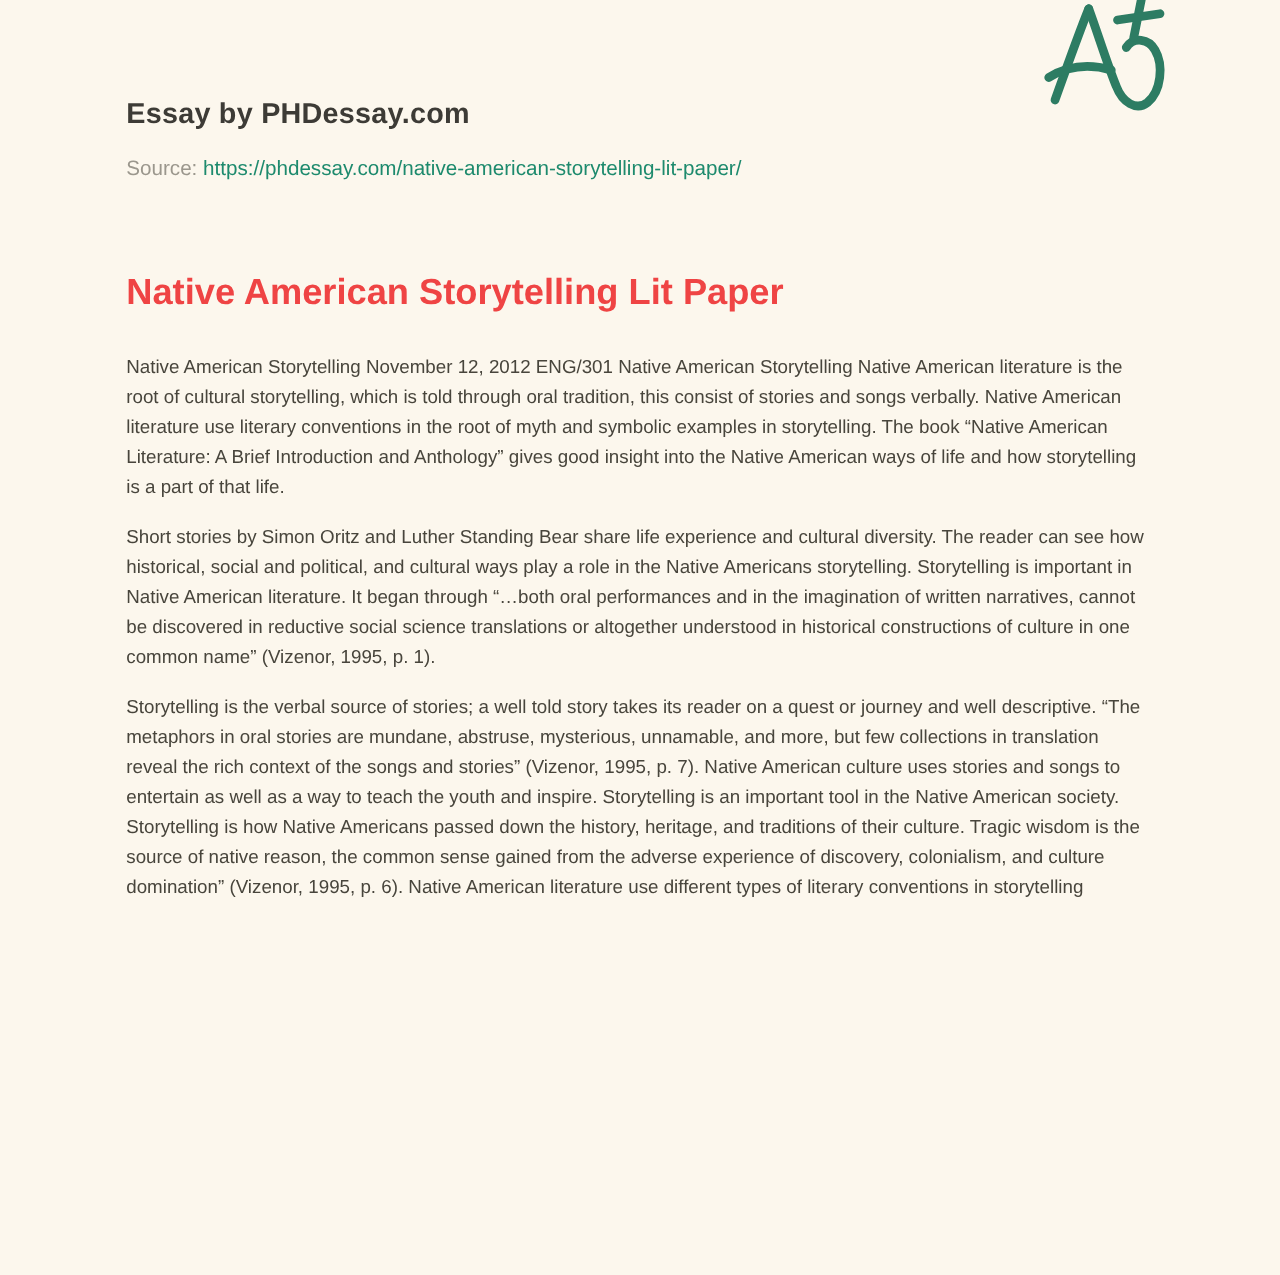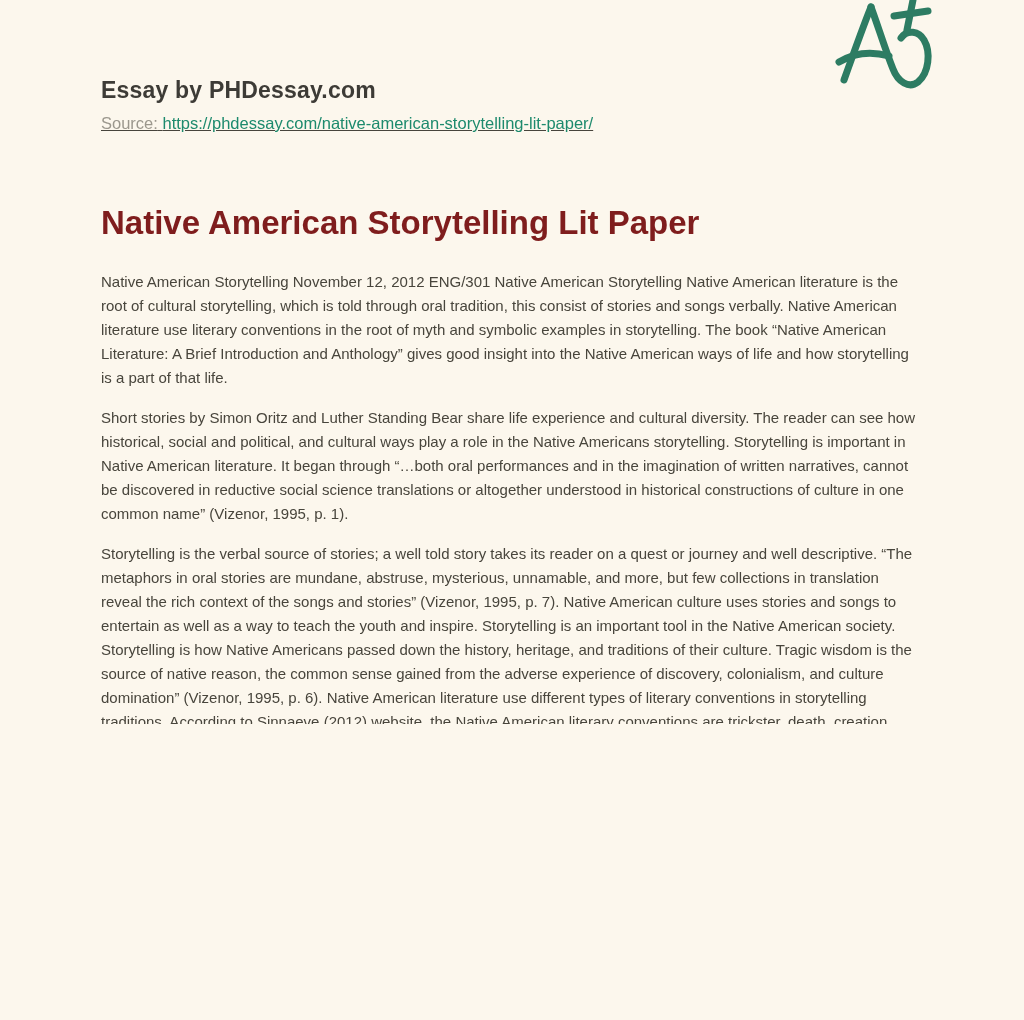--- a/index.html
+++ b/index.html
@@ -26,46 +26,45 @@
   }
   .site-header-title {
     font-size: 23px;
     line-height: 28px;
     font-weight: 700;
     color: #3d3b36;
     letter-spacing: 0.2px;
     margin: 0;
   }
   .source-row {
-    margin-top: 9px;
+    margin-top: 21px;
     font-size: 16.5px;
     line-height: 21px;
     white-space: nowrap;
-    text-decoration: underline;
   }
   .source-label {
     color: #9b978d;
   }
   .source-link {
     color: #1d8a6d;
     text-decoration: none;
   }
   .logo {
     position: absolute;
     top: -6px;
     right: -12px;
     width: 100px;
     height: 104px;
   }
   .article-title {
     margin: 70px 0 0 0;
-    font-size: 33px;
+    font-size: 29px;
     line-height: 37px;
     font-weight: 700;
-    color: #7f1d1d;
+    color: #ef4444;
   }
   .essay-body {
     margin-top: 29px;
   }
   .essay-body p {
     margin: 0 0 16px 0;
     font-size: 15px;
     line-height: 24px;
     color: #48453c;
   }

